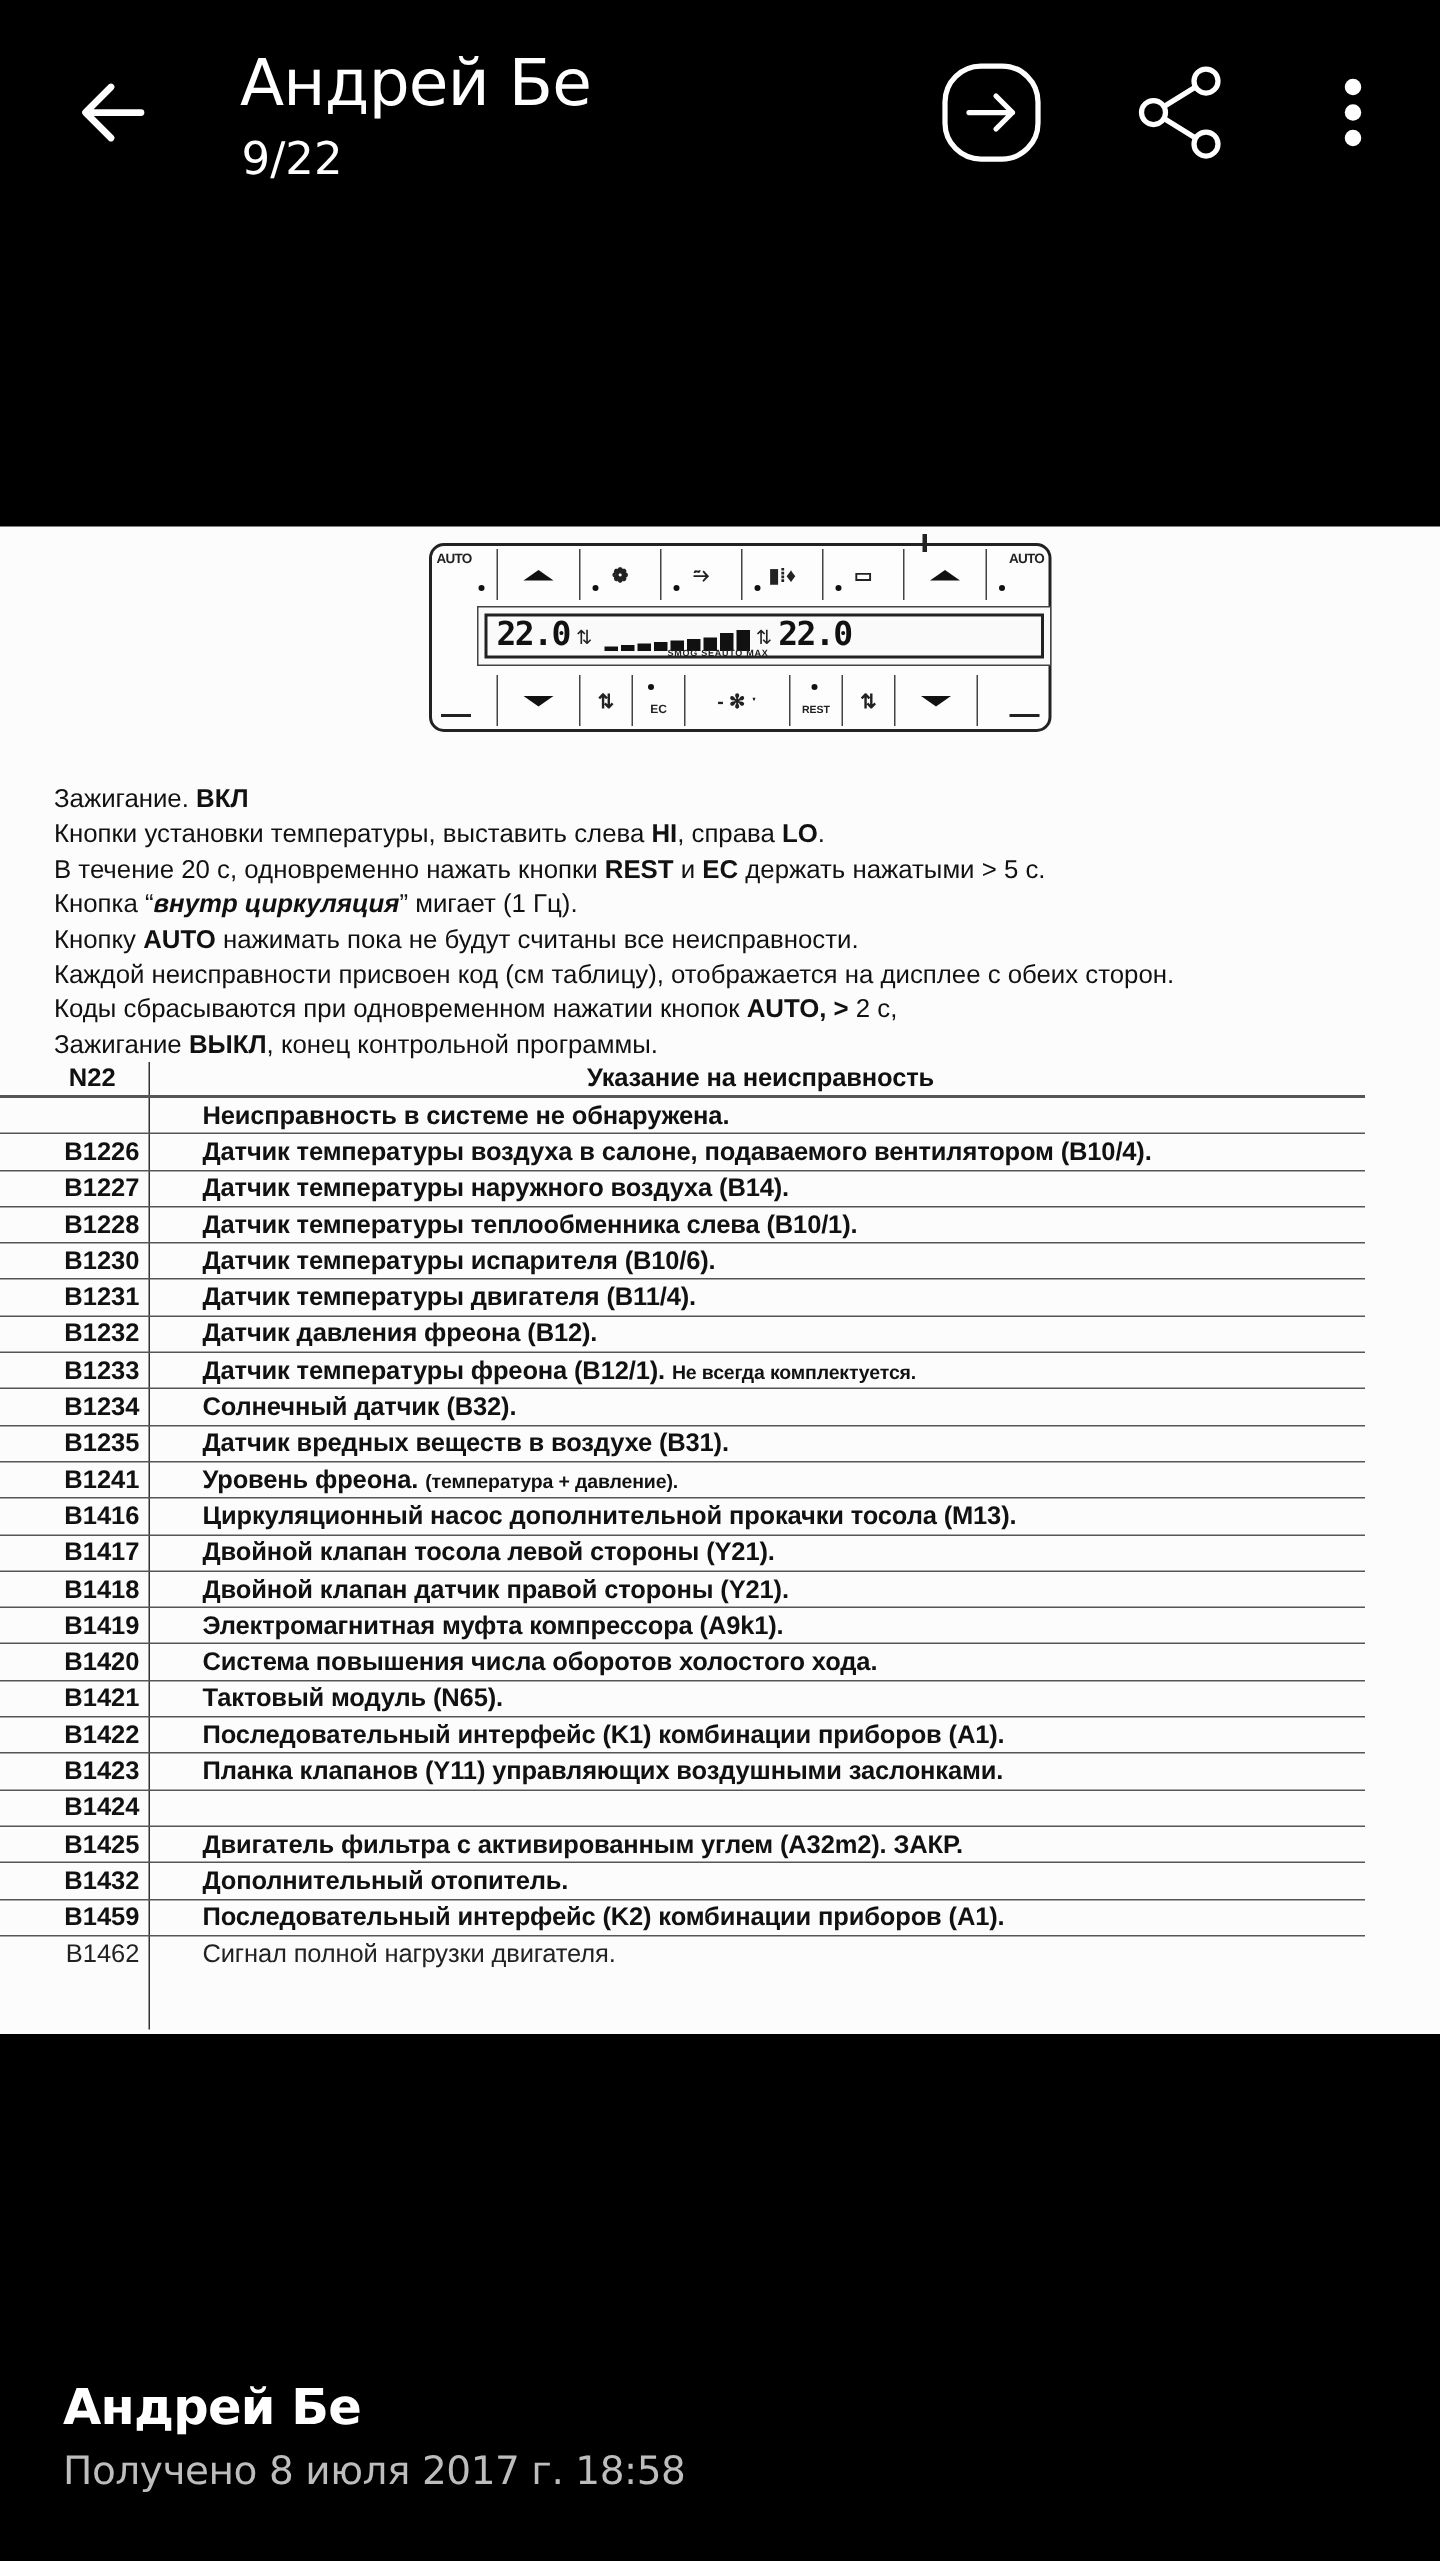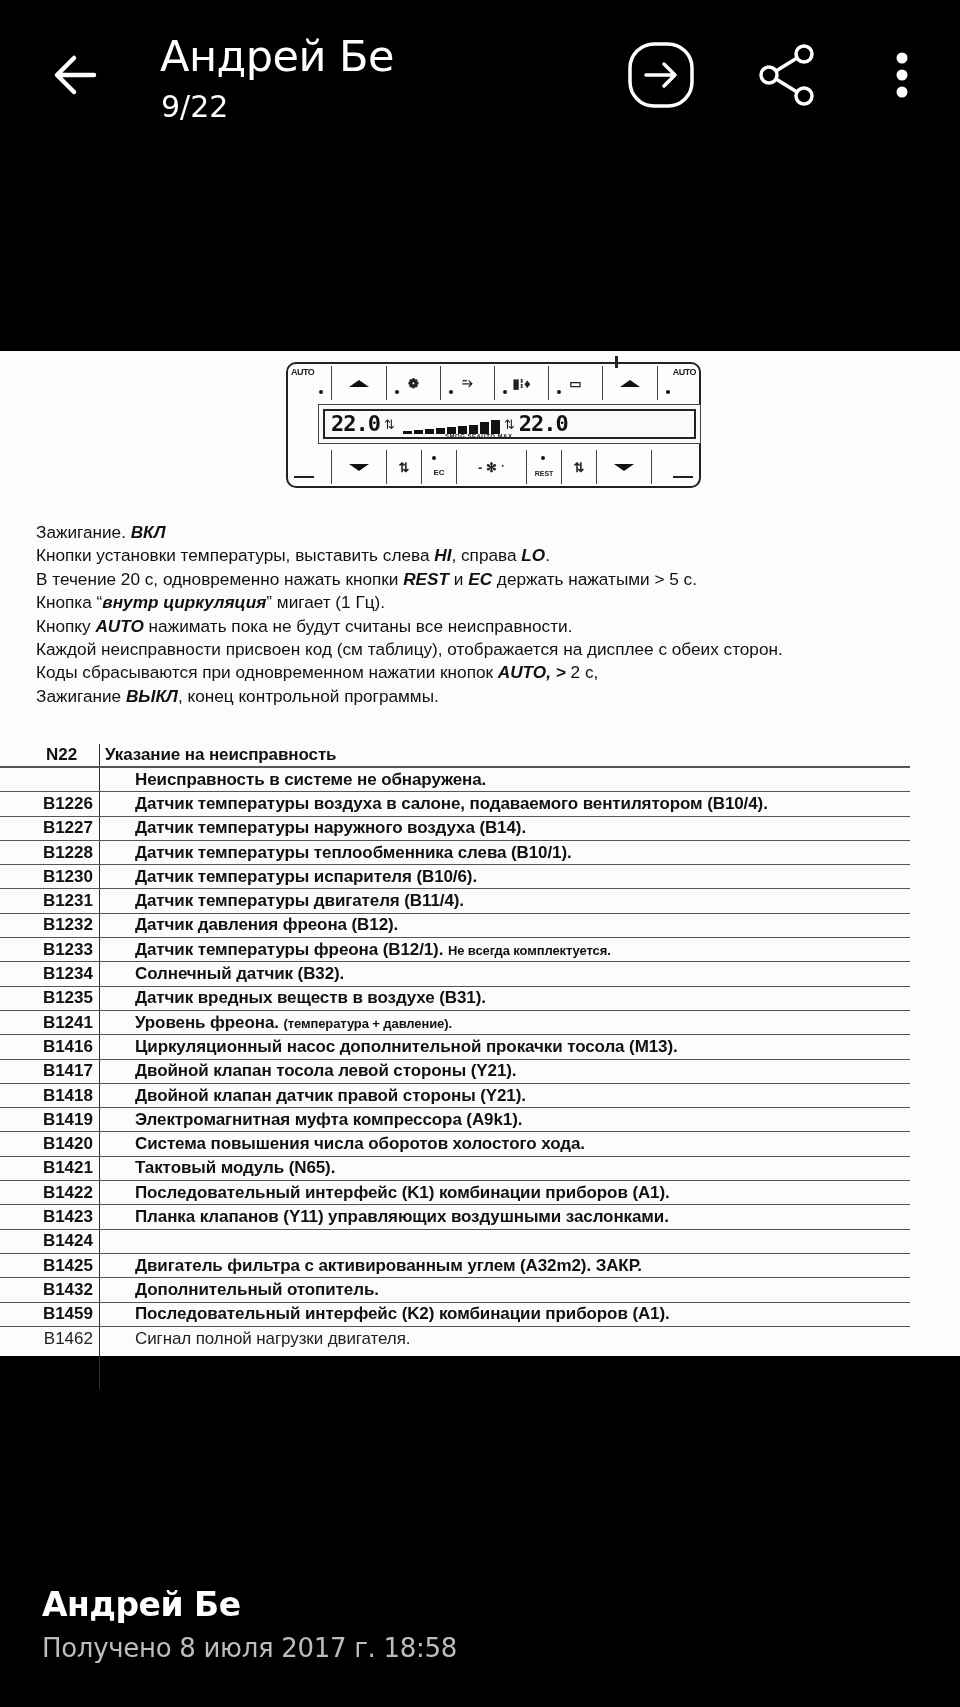--- a/index.html
+++ b/index.html
@@ -37,34 +37,34 @@
     .display { position: absolute; left: 30px; top: 40px; width: 383px; height: 40px; border: 1.5px solid #444; background: #fafafa; }
     .display-inner { position: absolute; left: 4px; top: 4px; right: 4px; bottom: 4px; border: 2px solid #222; display: flex; align-items: center; padding: 0 6px; gap: 4px; }
     .seg { font-family: "DejaVu Sans Mono", monospace; font-size: 22px; font-weight: bold; color: #111; letter-spacing: -1px; line-height: 1; }
     .bars { display: flex; align-items: flex-end; gap: 2px; height: 20px; margin-left: 4px; }
     .bar { width: 9px; background: #111; }
     .disp-labels { position: absolute; left: 126px; bottom: 4px; font-size: 6px; font-weight: bold; letter-spacing: 0.5px; color: #222; }
 
     
     .instr { position: absolute; left: 36px; top: 170px; width: 900px; }
     .instr p { font-size: 17.2px; line-height: 23.4px; color: #111; white-space: nowrap; }
-    .instr b { font-weight: bold; font-style: italic; }
+    .instr b { font-weight: bold; }
     .instr i { font-weight: bold; font-style: italic; }
 
     
-    .codes { position: absolute; left: 0; top: 357px; width: 910px; margin-top: 36px; }
+    .codes { position: absolute; left: 0; top: 357px; width: 910px; }
     .codes .vline { position: absolute; left: 99px; top: 0; width: 1px; height: 645px; background: #333; }
     .crow { position: relative; height: 24.3px; border-bottom: 1.5px solid #555; display: flex; align-items: center; }
     .crow.head { height: 24px; border-bottom: 2px solid #555; }
     .crow.last { border-bottom: none; }
     .ccode { width: 99px; padding-right: 6px; text-align: right; font-size: 17px; font-weight: bold; color: #111; }
     .cdesc { padding-left: 36px; font-size: 17px; font-weight: bold; color: #111; white-space: nowrap; letter-spacing: -0.1px; }
     .cdesc small { font-size: 13px; font-weight: bold; }
     .crow.head .ccode { text-align: center; padding-left: 30px; }
-    .crow.head .cdesc { width: 810px; text-align: left; padding-left: 6px; }
+    .crow.head .cdesc { width: 810px; text-align: center; padding-left: 6px; }
     .crow.light .ccode, .crow.light .cdesc { font-weight: normal; color: #222; }
 
     
     .sender { position: absolute; left: 42px; top: 1585px; font-size: 33px; font-weight: bold; color: #fff; font-family: "DejaVu Sans", sans-serif; letter-spacing: -0.5px; }
     .received { position: absolute; left: 42px; top: 1633px; font-size: 26px; color: #bdbdbd; font-family: "DejaVu Sans", sans-serif; letter-spacing: -0.3px; }
   </style>
 </head>
 <body>
 
 <div class="appbar">

